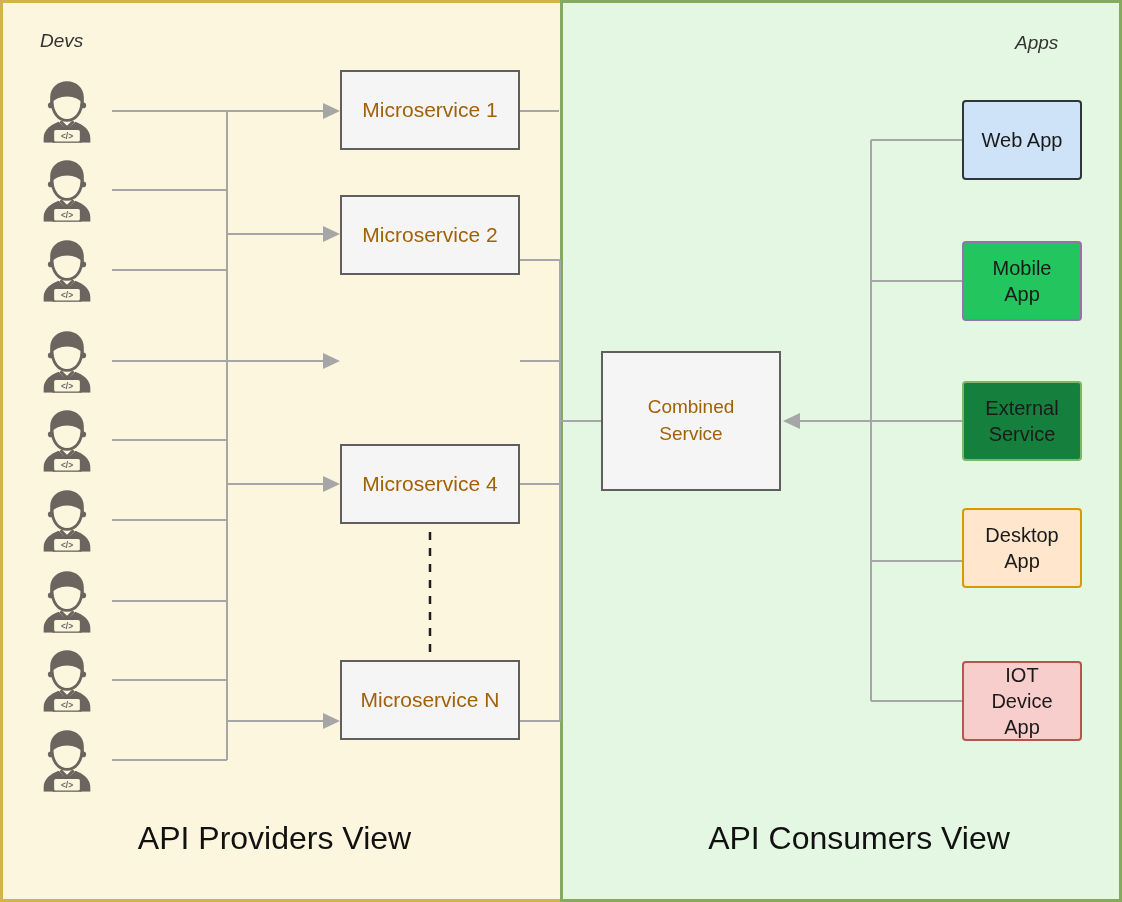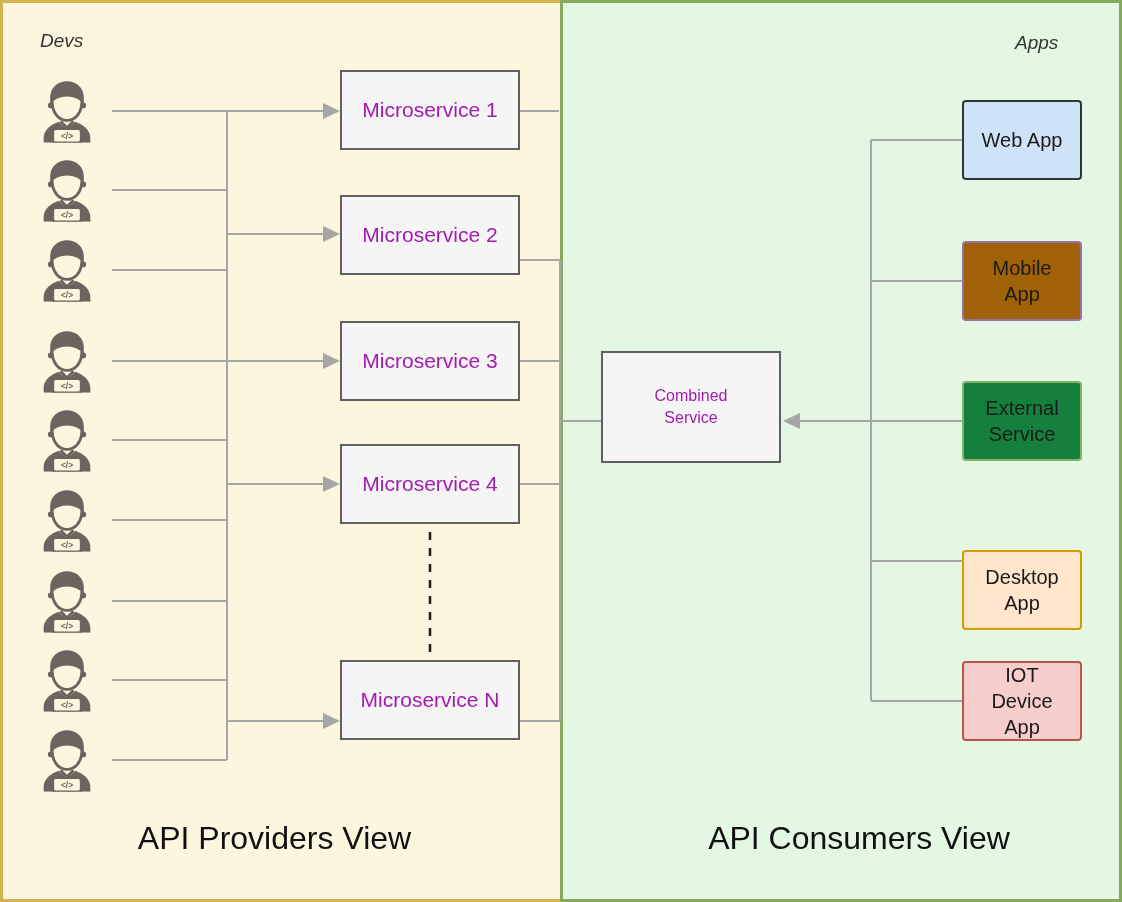--- a/index.html
+++ b/index.html
@@ -37,30 +37,30 @@
     text-align: center;
   }
   .providers-title { left: 0; width: 549px; }
   .consumers-title { left: 564px; width: 562px; padding-left: 28px; }
   .node {
     position: absolute;
     display: flex;
     align-items: center;
     justify-content: center;
     text-align: center;
-    color: #a21caf;
+    color: #a16207;
     white-space: pre-line;
   }
   .ms-box {
     left: 340px; width: 180px; height: 80px;
     border: 2px solid; font-size: 21px;
   }
   .combined-box {
-    left: 601px; top: 351px; width: 180px; height: 112px;
-    border: 2px solid; font-size: 16px; line-height: 1.4;
+    left: 601px; top: 351px; width: 180px; height: 140px;
+    border: 2px solid; font-size: 19px; line-height: 1.4;
   }
   .app-box {
     left: 962px; width: 120px; height: 80px;
     border: 2px solid; border-radius: 4px;
     font-size: 20px; line-height: 1.3; color: #1a1a1a;
   }
   .dev-icon {
     position: absolute;
     width: 56px; height: 66px;
     color: #6b645f;
@@ -168,47 +168,44 @@
   <svg class="dev-icon" style="left: 39px; top: 727px; color: rgb(107, 100, 95);" viewBox="0 0 60 68">
       <use href="#dev-sym"></use>
     </svg>
 
   <div class="node ms-box" style="top: 70px; background-color: rgb(245, 245, 246); border-color: rgb(95, 95, 95);">
     <span>Microservice 1</span>
   </div>
   <div class="node ms-box" style="top: 195px; background-color: rgb(245, 245, 246); border-color: rgb(95, 95, 95);">
     <span>Microservice 2</span>
   </div>
-  <div class="node ms-box" style="top: 321px; background-color: rgb(245, 245, 246); border-color: rgb(95, 95, 95);">
-    <span>Microservice 3</span>
-  </div>
   <div class="node ms-box" style="top: 444px; background-color: rgb(245, 245, 246); border-color: rgb(95, 95, 95);">
     <span>Microservice 4</span>
   </div>
   <div class="node ms-box" style="top: 660px; background-color: rgb(245, 245, 246); border-color: rgb(95, 95, 95);">
     <span>Microservice N</span>
   </div>
 
   <div class="node combined-box" style="background-color: rgb(245, 245, 246); border-color: rgb(95, 95, 95);">
     <span>Combined
 Service</span>
   </div>
 
   <div class="node app-box" style="top: 100px; background-color: rgb(207, 227, 248); border-color: rgb(47, 53, 59);">
     <span>Web App</span>
   </div>
-  <div class="node app-box" style="top: 241px; background-color: #a16207; border-color: rgb(150, 115, 166);">
+  <div class="node app-box" style="top: 241px; background-color: #22c55e; border-color: rgb(150, 115, 166);">
     <span>Mobile
 App</span>
   </div>
   <div class="node app-box" style="top: 381px; background-color: #15803d; border-color: rgb(130, 179, 102);">
     <span>External
 Service</span>
   </div>
-  <div class="node app-box" style="top: 550px; background-color: rgb(255, 230, 204); border-color: rgb(215, 155, 0);">
+  <div class="node app-box" style="top: 508px; background-color: rgb(255, 230, 204); border-color: rgb(215, 155, 0);">
     <span>Desktop
 App</span>
   </div>
   <div class="node app-box" style="top: 661px; background-color: rgb(248, 206, 204); border-color: rgb(184, 84, 80);">
     <span>IOT
 Device
 App</span>
   </div>
 
   <div class="corner-label devs-label">Devs</div>

